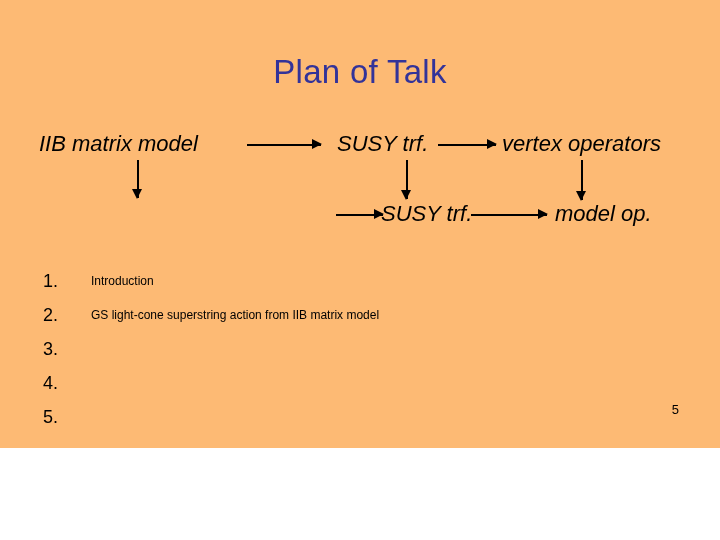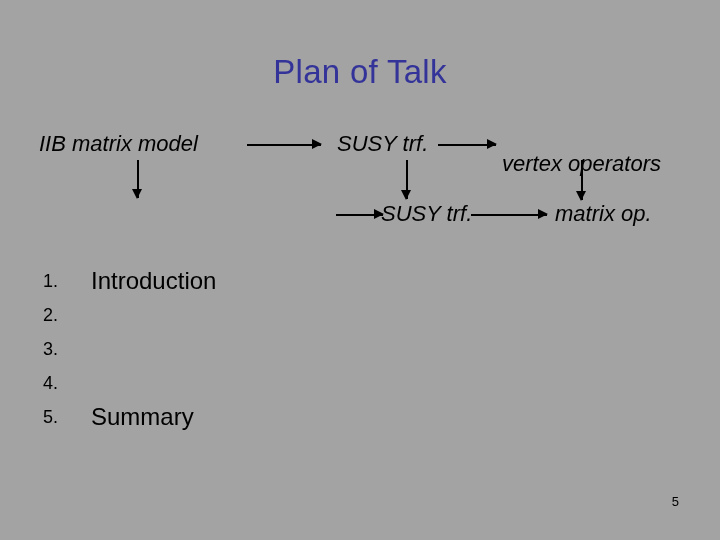--- a/index.html
+++ b/index.html
@@ -6,22 +6,22 @@
     margin: 0;
     padding: 0;
     background: #ffffff;
   }
   body {
     font-family: "Liberation Sans", sans-serif;
   }
   #slide {
     position: relative;
     width: 720px;
-    height: 540px;
-    background: #a3a3a3;
+    height: 448px;
+    background: #fdba74;
     overflow: hidden;
   }
 
   
   #slide-title {
     position: absolute;
     left: 0;
     top: 52px;
     width: 720px;
     text-align: center;
@@ -46,21 +46,21 @@
     font-size: 22px;
     line-height: 22px;
     color: #000000;
     white-space: nowrap;
     font-style: italic;
   }
 
   
   .n-iib        { left: 39px;  top: 133px; }
   .n-susy1      { left: 337px; top: 133px; }
-  .n-vertexops  { left: 502px; top: 133px; margin-top: 20px; }
+  .n-vertexops  { left: 502px; top: 133px; }
   
   .n-lightcone  { left: 36px;  top: 203px; }
   .n-susy2      { left: 381px; top: 203px; }
   .n-vertexop   { left: 555px; top: 203px; }
 
   
   .arrow-h {
     position: absolute;
     height: 11px;
   }
@@ -132,21 +132,21 @@
     top: 4px;
     font-size: 18px;
     line-height: 24px;
     color: #000;
     white-space: nowrap;
   }
   .agenda-label {
     position: absolute;
     left: 91px;
     top: 4px;
-    font-size: 24px;
+    font-size: 12px;
     line-height: 24px;
     color: #000;
     white-space: nowrap;
   }
 
   
   #page-number {
     position: absolute;
     right: 41px;
     bottom: 30px;
@@ -162,21 +162,21 @@
 
   <div id="slide-title">Plan of Talk</div>
 
   <div id="diagram">
 
     <div class="dg-text n-iib">IIB matrix model</div>
     <div class="dg-text n-susy1">SUSY trf.</div>
     <div class="dg-text n-vertexops">vertex operators</div>
 
     <div class="dg-text n-susy2">SUSY trf.</div>
-    <div class="dg-text n-vertexop">matrix op.</div>
+    <div class="dg-text n-vertexop">model op.</div>
 
     <div class="arrow-h a-h-row1-1">
       <span class="shaft"></span>
       <span class="head"></span>
     </div>
     <div class="arrow-h a-h-row1-2">
       <span class="shaft"></span>
       <span class="head"></span>
     </div>
     <div class="arrow-h a-h-row2-1">
@@ -204,31 +204,31 @@
 
   <div id="agenda">
 
     <div class="agenda-row">
       <span class="agenda-num">1.</span>
       <span class="agenda-label">Introduction</span>
     </div>
 
     <div class="agenda-row">
       <span class="agenda-num">2.</span>
+      <span class="agenda-label">GS light-cone superstring action from IIB matrix model</span>
     </div>
 
     <div class="agenda-row">
       <span class="agenda-num">3.</span>
     </div>
 
     <div class="agenda-row">
       <span class="agenda-num">4.</span>
     </div>
 
     <div class="agenda-row">
       <span class="agenda-num">5.</span>
-      <span class="agenda-label">Summary</span>
     </div>
   </div>
 
   <div id="page-number">5</div>
 
 </div>
 
 </body></html>

